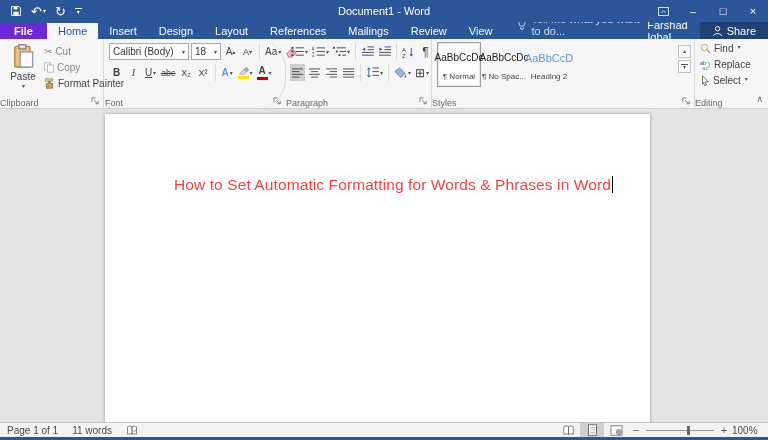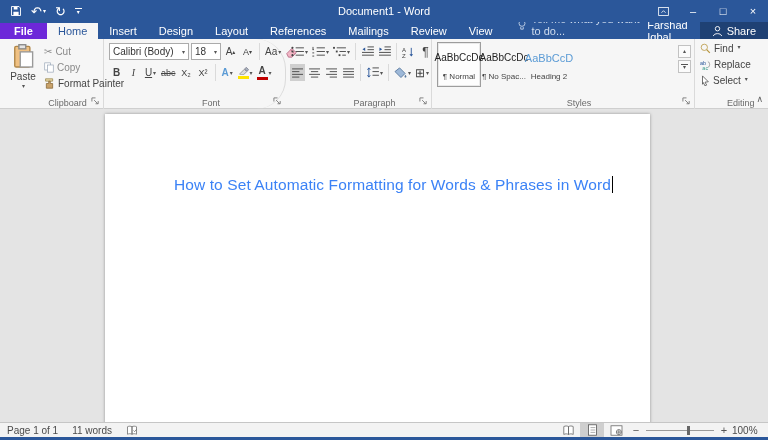--- a/index.html
+++ b/index.html
@@ -25,21 +25,21 @@
   .tab-file { background:#6d28d9; font-weight:bold; padding:2px 14px; }
   .tab.selected { background:#f6f6f6; color:#2b579a; }
   .tellme { display:flex; align-items:center; gap:4px; margin-left:14px; color:#cfdcee; padding-bottom:2px; }
   .tab-right { margin-left:auto; display:flex; align-items:center; height:100%; }
   .username { font-size:11px; color:#fff; margin-right:12px; }
   .share { background:rgba(10,25,45,.35); height:100%; display:flex; align-items:center; gap:4px; padding:0 12px; font-size:11px; }
 
   
   .ribbon { height:70px; background:#f6f6f6; border-bottom:1px solid #cfcfcf; position:relative; flex:0 0 auto; font-size:10px; color:#444; }
   .grp { position:absolute; top:0; height:70px; border-right:1px solid #dadada; }
-  .grp-label { position:absolute; bottom:1px; left:0; right:0; text-align:center; font-size:9px; color:#6a6a6a;margin-left:32px; }
+  .grp-label { position:absolute; bottom:1px; left:0; right:0; font-size:9px; color:#6a6a6a; }
   .launcher { position:absolute; bottom:2px; right:2px; width:10px; height:10px; }
   .row { position:absolute; display:flex; align-items:center; gap:2px; }
   .r1 { top:4px; left:4px; }
   .r2 { top:25px; left:4px; }
   .rbtn { display:inline-flex; align-items:center; justify-content:center; min-width:15px; height:17px; padding:0 1px; color:#444; }
   .rbtn.sel { background:#cfcfcf; }
   .drop { font-size:6px; color:#555; margin-left:1px; }
   .vsep { width:1px; height:17px; background:#dadada; margin:0 2px; }
   .combo { border:1px solid #ababab; background:#fff; height:17px; display:flex; align-items:center; padding:0 3px; font-size:10px; color:#333; white-space:nowrap; }
   .combo .drop { margin-left:auto; padding-left:3px; }
@@ -79,21 +79,21 @@
   .gal-btn .bar { width:7px; border-top:1px solid #555; margin-bottom:1px; }
 
   .grp-edit { left:695px; width:57px; border-right:none; }
   .edit-col { position:absolute; left:5px; top:4px; display:flex; flex-direction:column; gap:3px; }
   .edit-item { display:flex; align-items:flex-start; gap:3px; height:13px; white-space:nowrap; }
   .collapse-ribbon { position:absolute; right:5px; bottom:4px; font-size:9px; color:#666; }
 
   
   .docarea { flex:1 1 auto; position:relative; background:#e4e4e4; overflow:hidden; }
   .page { position:absolute; left:105px; top:5px; width:545px; bottom:-5px; background:#fff; box-shadow:0 0 3px rgba(0,0,0,.35); }
-  .doc-heading { position:absolute; left:69px; top:62px; font-size:15.5px; color:#3b82f6; white-space:nowrap; letter-spacing:.1px; }
+  .doc-heading { position:absolute; left:69px; top:62px; font-size:15.5px; color:#ef4444; white-space:nowrap; letter-spacing:.1px; }
   .caret { display:inline-block; width:1px; height:17px; background:#000; vertical-align:-3px; margin-left:1px; }
 
   
   .statusbar { height:15px; background:#f3f3f3; border-top:1px solid #c6c6c6; display:flex; align-items:center; font-size:10px; color:#4a4a4a; flex:0 0 auto; }
   .sb-item { padding:12px 7px; display:flex; align-items:center; gap:3px; }
   .sb-right { margin-left:auto; display:flex; align-items:center; }
   .viewbtn { width:24px; height:14px; display:flex; align-items:center; justify-content:center; }
   .viewbtn.sel { background:#cfcfcf; }
   .zoomout,.zoomin { width:16px; text-align:center; font-size:11px; color:#555; }
   .ztrack { width:68px; height:1px; background:#9a9a9a; position:relative; margin:0 2px; }

